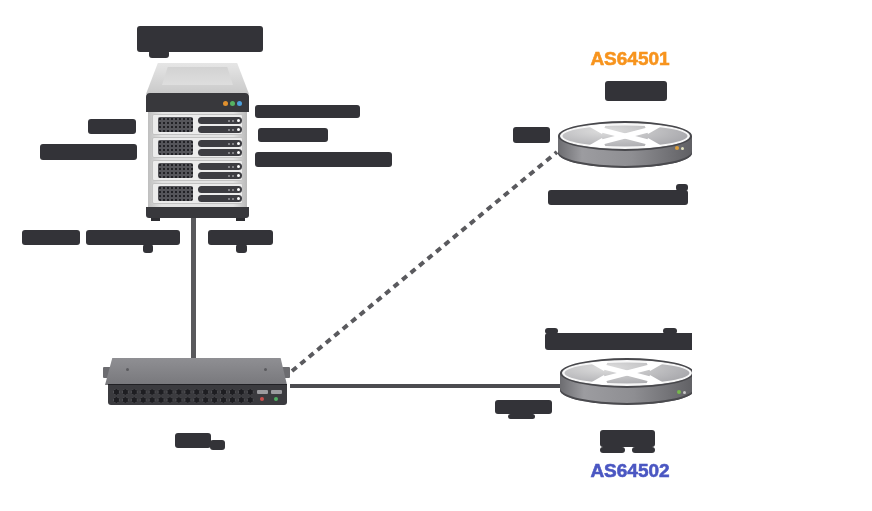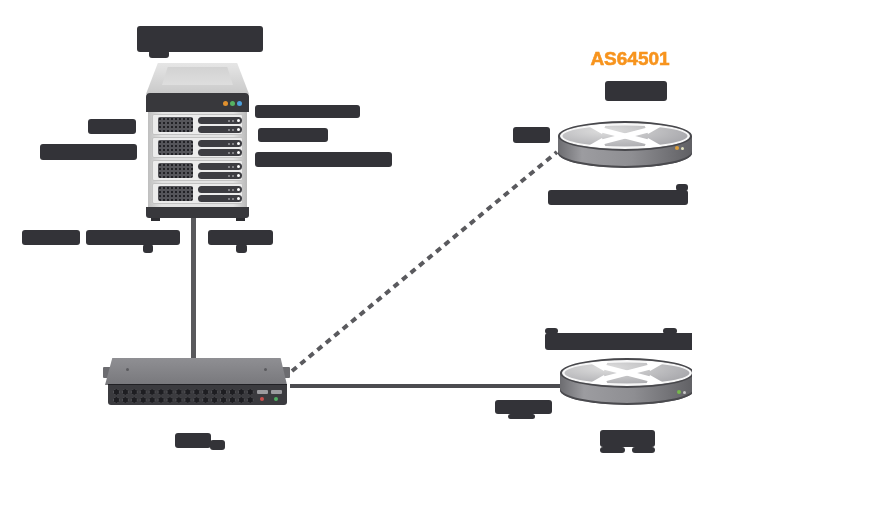--- a/index.html
+++ b/index.html
@@ -189,20 +189,21 @@
         <line x1="90" y1="9" x2="44" y2="21"></line>
         <polygon points="30,5 48,3 44,13" stroke="none"></polygon>
         <polygon points="104,25 86,27 90,17" stroke="none"></polygon>
         <polygon points="104,5 86,3 90,13" stroke="none"></polygon>
         <polygon points="30,25 48,27 44,17" stroke="none"></polygon>
       </g>
     </svg>
   </div>
 
   <div class="as-label" style="left:582px;top:49px;color:#F7941E;">AS64501</div>
+  <div class="as-label" style="left:582px;top:461px;color:#4B57C2;">AS64502</div>
 
   <div id="bars-layer">
       <div class="rbar" style="left: 137px; top: 26px; width: 126px; height: 26px; background: rgb(51, 51, 56);"></div>
       <div class="rbar" style="left: 149px; top: 50px; width: 20px; height: 8px; background: rgb(51, 51, 56);"></div>
       <div class="rbar" style="left: 88px; top: 119px; width: 48px; height: 15px; background: rgb(51, 51, 56);"></div>
       <div class="rbar" style="left: 40px; top: 144px; width: 97px; height: 16px; background: rgb(51, 51, 56);"></div>
       <div class="rbar" style="left: 255px; top: 105px; width: 105px; height: 13px; background: rgb(51, 51, 56);"></div>
       <div class="rbar" style="left: 258px; top: 128px; width: 70px; height: 14px; background: rgb(51, 51, 56);"></div>
       <div class="rbar" style="left: 255px; top: 152px; width: 137px; height: 15px; background: rgb(51, 51, 56);"></div>
       <div class="rbar" style="left: 22px; top: 230px; width: 58px; height: 15px; background: rgb(51, 51, 56);"></div>

